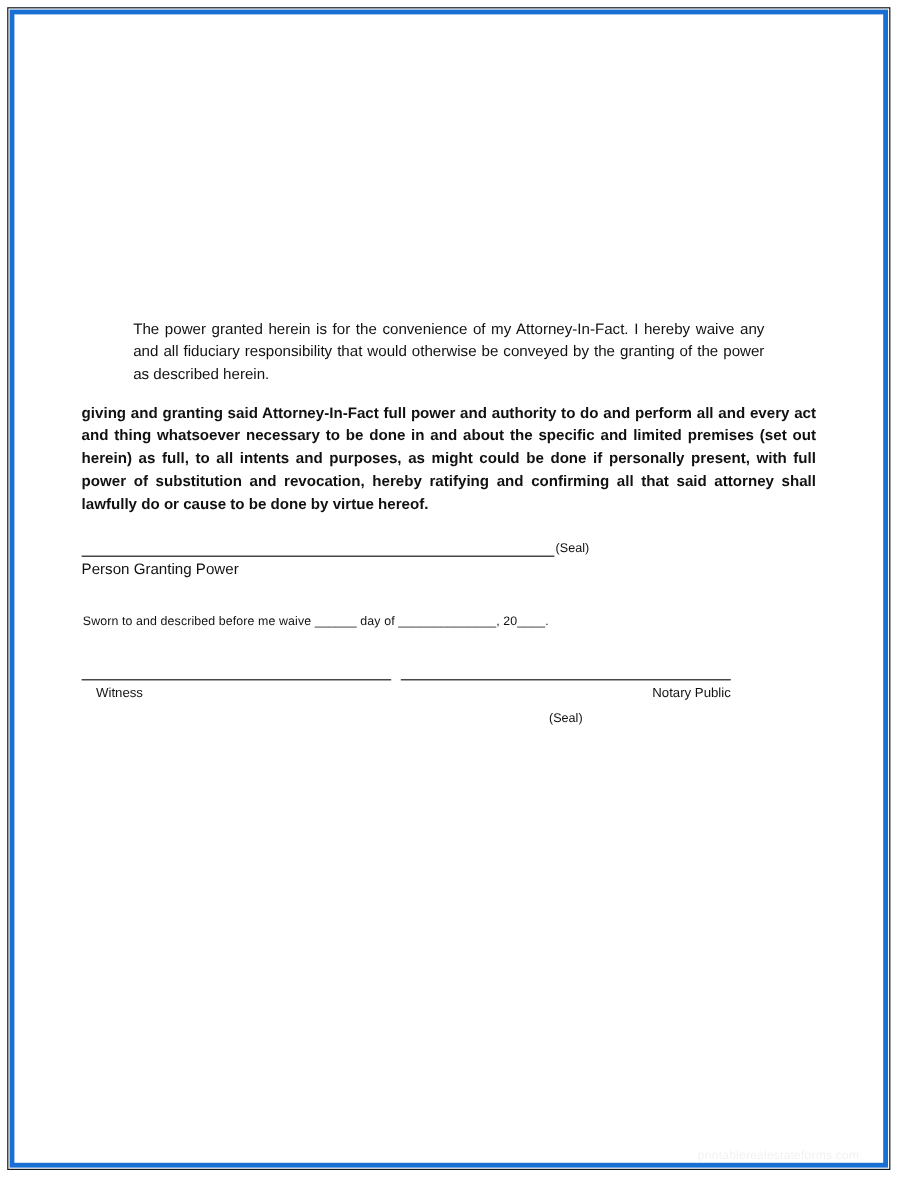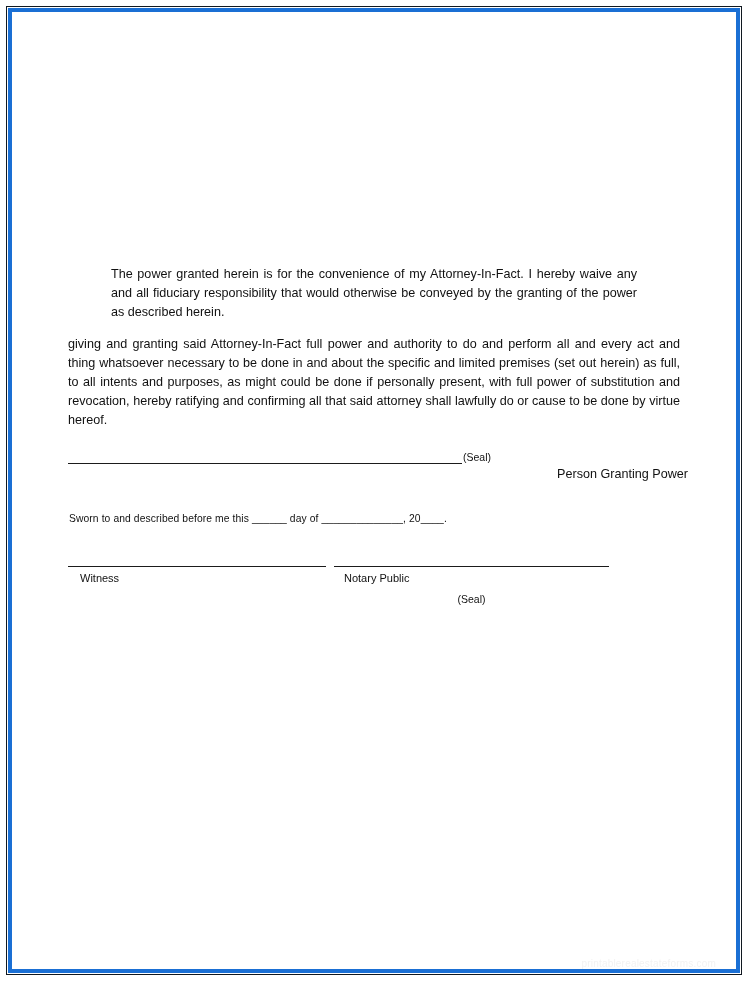--- a/index.html
+++ b/index.html
@@ -62,20 +62,21 @@
   #para-attorney-convenience {
     left: 111px;
     top: 252px;
     width: 526px;
   }
   
   #para-granting-powers {
     left: 68px;
     top: 322px;
     width: 612px;
+    font-weight: bold;
   }
 
   #witness-whereof-line {
     position: absolute;
     left: 68px;
     top: 417px;
     width: 600px;
     color: #111111;
     font-size: 12.6px;
     line-height: 19px;
@@ -103,21 +104,20 @@
     color: #111111;
     line-height: 11px;
     padding-left: 1px;
     padding-bottom: 1px;
   }
   #grantor-sig-caption {
     font-size: 12.6px;
     color: #111111;
     margin-top: 3px;
     line-height: 15px;
-    text-align: right;
   }
 
   
   #sworn-statement {
     position: absolute;
     left: 69px;
     top: 512px;
     font-size: 10.3px;
     color: #111111;
     line-height: 14px;
@@ -153,24 +153,24 @@
   #witness-caption {
     position: absolute;
     left: 12px;
     top: 16px;
     font-size: 11px;
     color: #111111;
     line-height: 14px;
   }
   #notary-caption {
     position: absolute;
-    left: 276px;
+    left: 266px;
     top: 16px;
     width: 275px;
-    text-align: left;
+    text-align: right;
     font-size: 11px;
     color: #111111;
     line-height: 14px;
   }
   #notary-seal-label {
     position: absolute;
     left: 266px;
     top: 38px;
     width: 275px;
     text-align: center;
@@ -209,21 +209,21 @@
 
 
     <div id="grantor-sig-block">
       <div id="grantor-sig-row">
         <div id="grantor-sig-rule"></div>
         <div id="grantor-seal-label">(Seal)</div>
       </div>
       <div id="grantor-sig-caption">Person Granting Power</div>
     </div>
 
-    <div id="sworn-statement">Sworn to and described before me this ______ day of ______________, 20____.</div>
+    <div id="sworn-statement">Sworn to and described before me waive ______ day of ______________, 20____.</div>
 
     <div id="witness-notary-block">
       <div id="witness-notary-rules">
         <div id="witness-rule"></div>
         <div id="notary-rule"></div>
       </div>
       <div id="witness-caption">Witness</div>
       <div id="notary-caption">Notary Public</div>
       <div id="notary-seal-label">(Seal)</div>
     </div>

